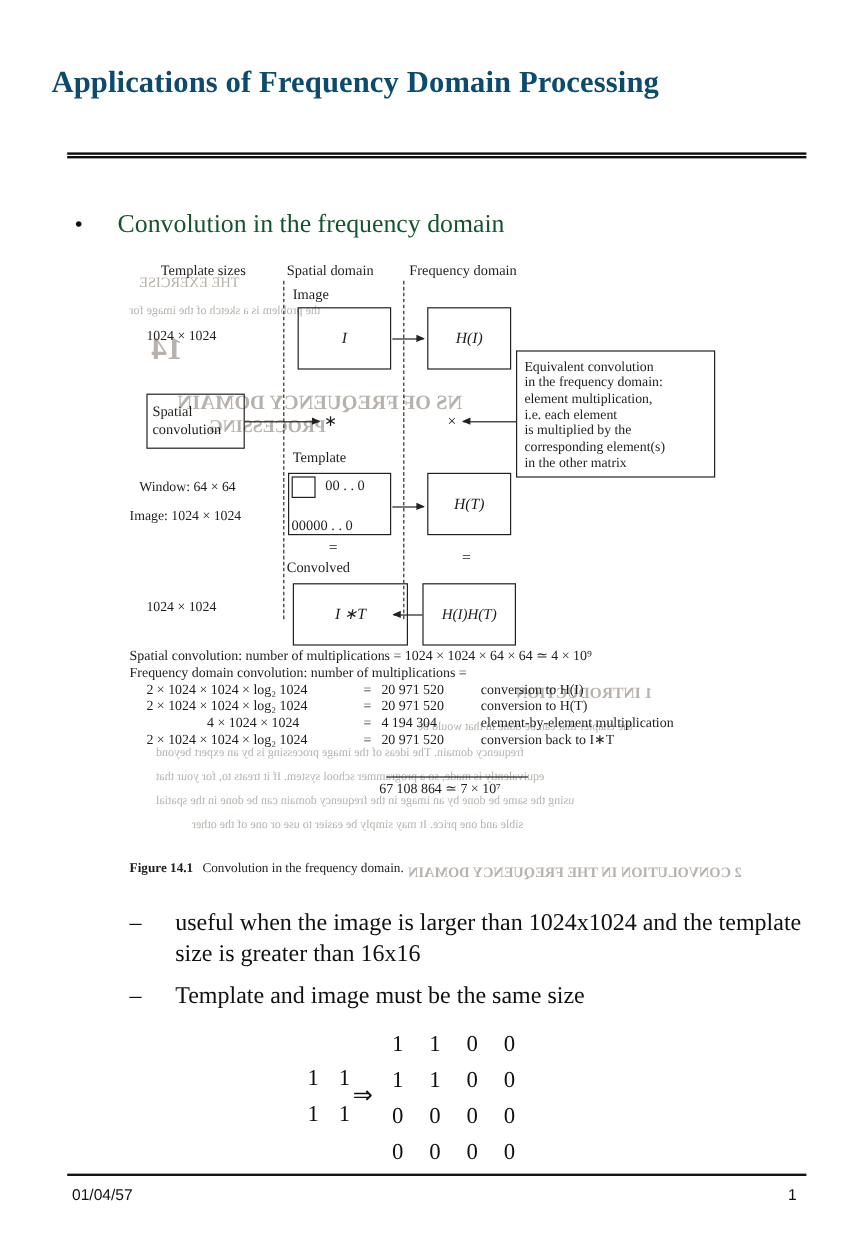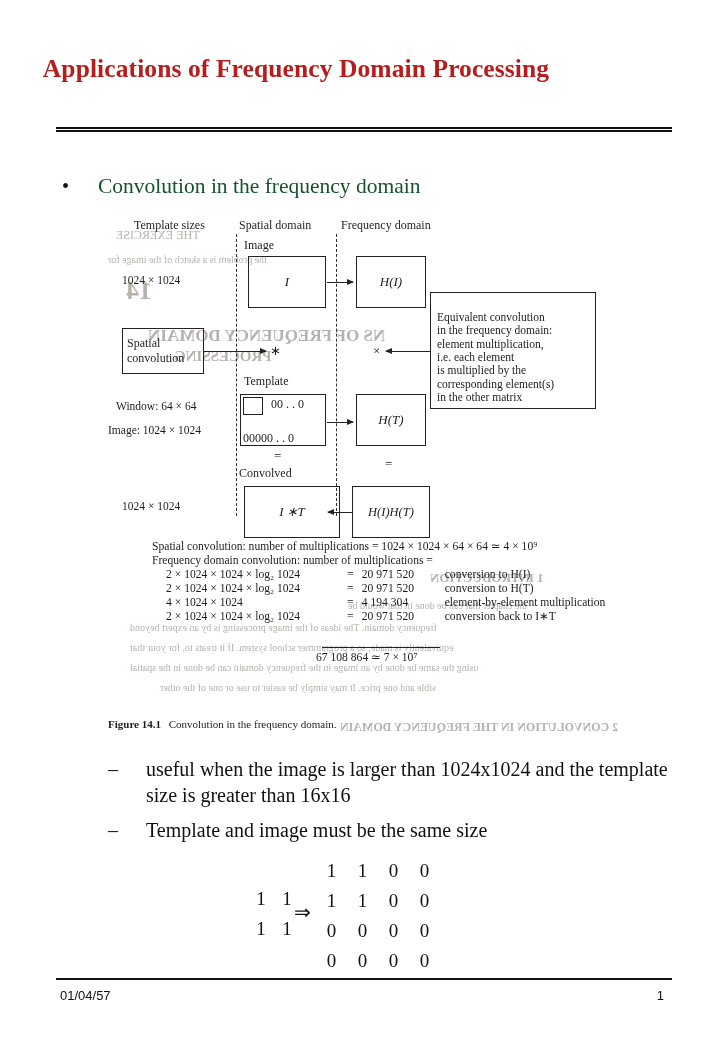--- a/index.html
+++ b/index.html
@@ -20,21 +20,21 @@
   #slide-title {
     position: absolute;
     left: 0;
     top: 54px;
     width: 592px;
     text-align: center;
     font-family: "Liberation Serif", serif;
     font-weight: bold;
     font-size: 25.5px;
     letter-spacing: 0.1px;
-    color: #b91c1c;
+    color: #0c4a6e;
   }
 
   
   #title-rule {
     position: absolute;
     left: 56px;
     top: 127px;
     width: 616px;
     height: 5px;
   }
@@ -142,21 +142,21 @@
   }
   .fig-op {
     position: absolute;
     font-size: 13px;
     white-space: nowrap;
   }
   .fig-note {
     position: absolute;
     border: 1.2px solid #1f1f1f;
     box-sizing: border-box;
-    padding: 18px 5px 4px 6px;
+    padding: 7px 5px 4px 6px;
     font-size: 11.5px;
     line-height: 1.16;
     white-space: pre-line;
   }
   .fig-smallbox {
     position: absolute;
     border: 1.2px solid #1f1f1f;
     box-sizing: border-box;
   }
   .fig-text {
@@ -166,21 +166,20 @@
   }
 
   
   #fig-math {
     position: absolute;
     left: 0;
     top: 322px;
     width: 546px;
     font-size: 11.6px;
     line-height: 1.2;
-    margin-left: 44px;
   }
   #fig-math .m-line {
     white-space: nowrap;
   }
   #fig-math .m-indent {
     padding-left: 14px;
   }
   #fig-math .mono-col {
     display: inline-block;
   }
@@ -396,21 +395,21 @@
       <span class="mono-col" style="width:80px;">20 971 520</span>
       <span class="mono-col">conversion to H(I)</span>
     </div>
     <div class="m-line m-indent">
       <span class="mono-col" style="width:178px;">2 × 1024 × 1024 × log₂ 1024</span>
       <span class="mono-col" style="width:12px;">=</span>
       <span class="mono-col" style="width:80px;">20 971 520</span>
       <span class="mono-col">conversion to H(T)</span>
     </div>
     <div class="m-line m-indent">
-      <span class="mono-col" style="width:178px;">4 × 1024 × 1024</span>
+      <span class="mono-col" style="width:178px;text-align:center;">4 × 1024 × 1024</span>
       <span class="mono-col" style="width:12px;">=</span>
       <span class="mono-col" style="width:80px;">4 194 304</span>
       <span class="mono-col">element-by-element multiplication</span>
     </div>
     <div class="m-line m-indent">
       <span class="mono-col" style="width:178px;">2 × 1024 × 1024 × log₂ 1024</span>
       <span class="mono-col" style="width:12px;">=</span>
       <span class="mono-col" style="width:80px;">20 971 520</span>
       <span class="mono-col">conversion back to I∗T</span>
     </div>

